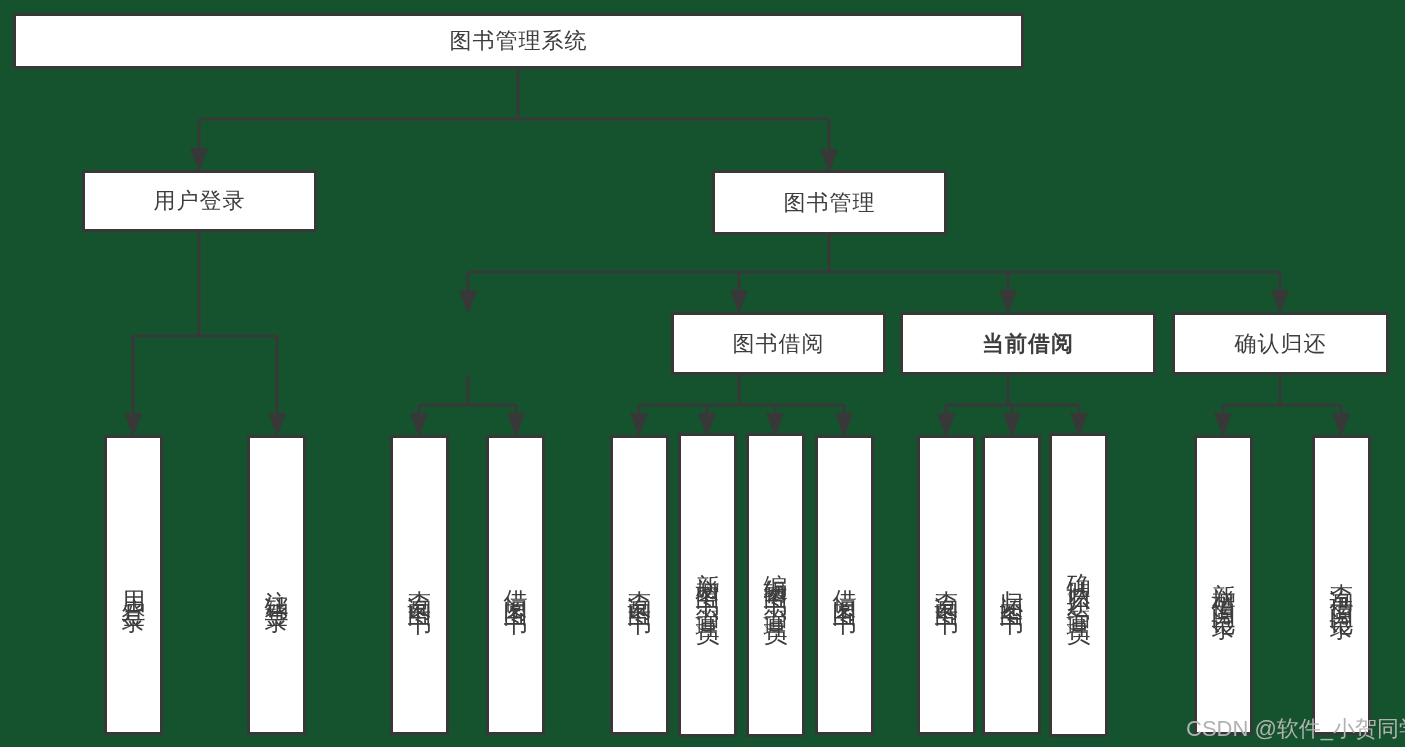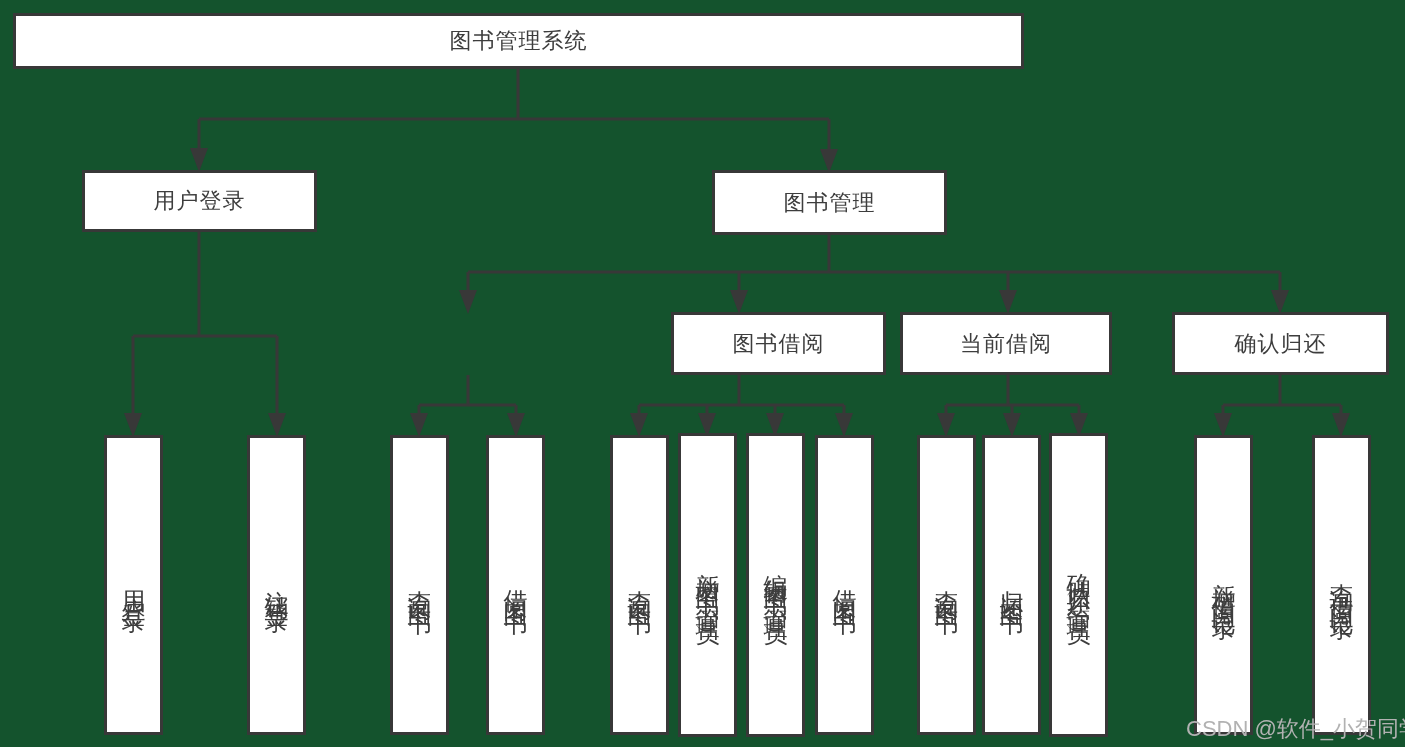--- a/index.html
+++ b/index.html
@@ -101,21 +101,21 @@
   <div class="node hbox" style="left:82px; top:170px; width:235px; height:62px;">
     <span>用户登录</span>
   </div>
   <div class="node hbox" style="left:712px; top:170px; width:235px; height:65px;">
     <span>图书管理</span>
   </div>
 
   <div class="node hbox" style="left:631px; top:312px; width:215px; height:63px;margin-left:40px;">
     <span>图书借阅</span>
   </div>
-  <div class="node hbox" style="left:900px; top:312px; width:212px; height:63px;">
+  <div class="node hbox" style="left:900px; top:312px; width:256px; height:63px;font-weight:bold;">
     <span>当前借阅</span>
   </div>
   <div class="node hbox" style="left:1172px; top:312px; width:217px; height:63px;">
     <span>确认归还</span>
   </div>
 
   <div class="node vbox" style="left:104px; top:435px; width:59px; height:300px;">
     <span class="vtext">用户登录</span>
   </div>
   <div class="node vbox" style="left:247px; top:435px; width:59px; height:300px;">

